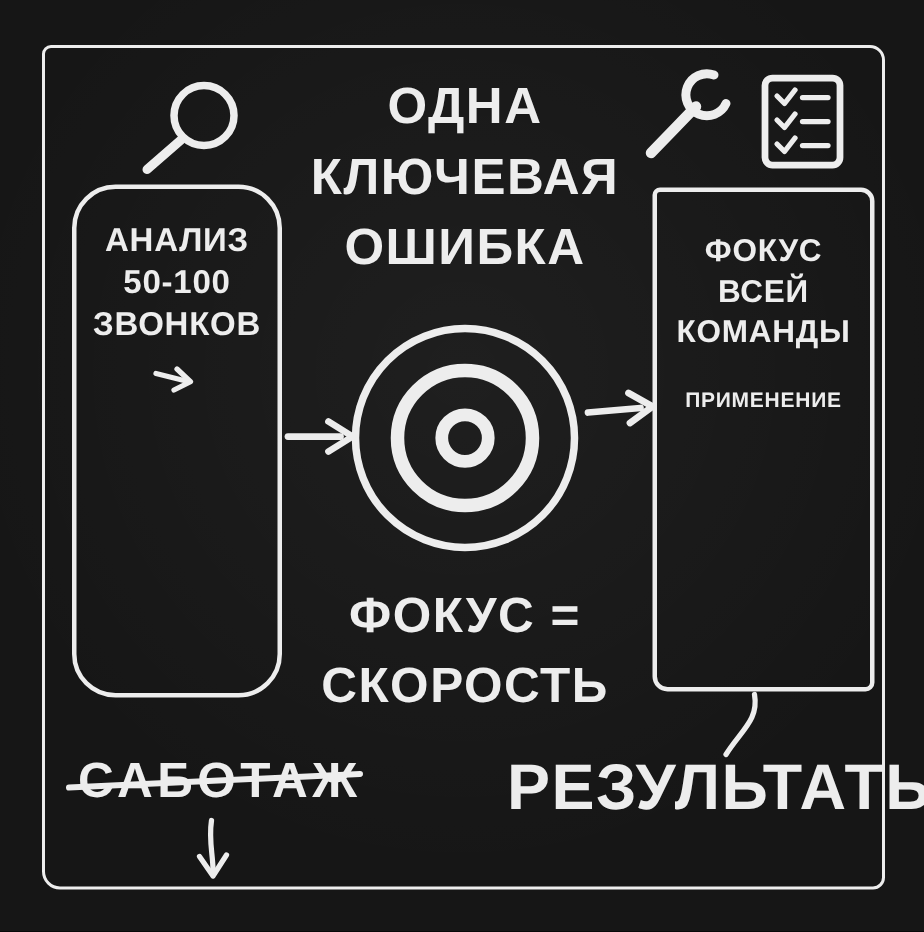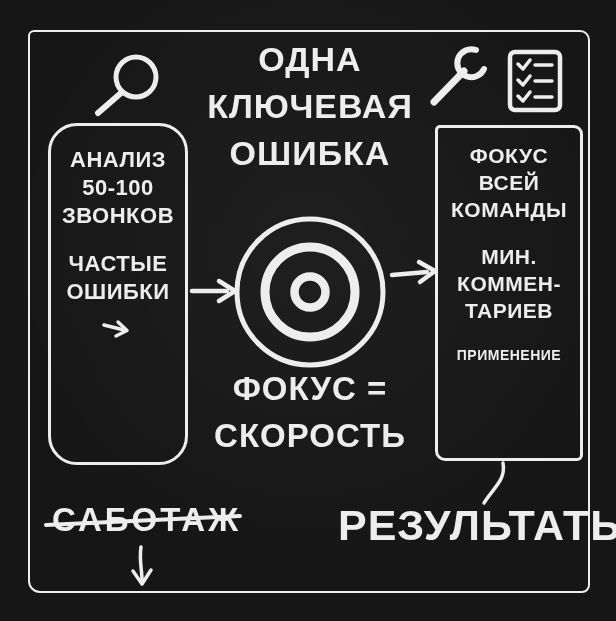--- a/index.html
+++ b/index.html
@@ -13,49 +13,49 @@
     font-family: "Liberation Sans", sans-serif;
     overflow: hidden;
     -webkit-font-smoothing: antialiased;
   }
   .frame {
     position: absolute; left: 28px; top: 30px; width: 562px; height: 563px;
     border: 2.5px solid var(--chalk, #ededed);
     border-radius: 6px 10px 8px 12px;
   }
   .title {
-    position: absolute; left: 183px; top: 36px; width: 254px;
+    position: absolute; left: 183px; top: 48px; width: 254px;
     text-align: center;
     font-size: 34px; font-weight: bold; line-height: 47px;
     letter-spacing: 1px; white-space: pre-line;
   }
   .icon { position: absolute; }
   .icon.magnifier { left: 88px; top: 50px; }
   .icon.wrench    { left: 424px; top: 42px; }
   .icon.checklist { left: 506px; top: 48px; }
   .stroke { stroke: var(--chalk, #ededed); fill: none; }
 
   .sketch-box {
     position: absolute;
     border: 3px solid var(--chalk, #ededed);
     border-radius: 5px 9px 6px 10px;
     display: flex; flex-direction: column; align-items: center;
     text-align: center;
   }
   .left-box  { left: 48px;  top: 123px; width: 140px; height: 342px; padding-top: 20px; gap: 20px; border-radius: 29px; }
-  .right-box { left: 435px; top: 125px; width: 148px; height: 336px; padding-top: 14px; gap: 20px; }
+  .right-box { left: 435px; top: 125px; width: 148px; height: 336px; padding-top: 26px; gap: 20px; }
   .box-text { font-weight: bold; white-space: pre-line; letter-spacing: 0.5px; }
   .t22 { font-size: 22px; line-height: 28px; }
   .t21 { font-size: 21px; line-height: 27px; }
   .t20 { font-size: 19px; line-height: 26px; }
   .t18 { font-size: 14px; line-height: 22px; }
   .mini-arrow { margin: -10px 0 -8px 0; }
 
   .focus-caption {
-    position: absolute; left: 190px; top: 365px; width: 240px;
+    position: absolute; left: 190px; top: 386px; width: 240px;
     text-align: center;
     font-size: 33px; font-weight: bold; line-height: 47px;
     letter-spacing: 1px; white-space: pre-line;
   }
   .sabotage {
     position: absolute; left: 52px; top: 501px;
     font-size: 33px; font-weight: bold; letter-spacing: 3px;
   }
   .results {
     position: absolute; left: 338px; top: 501px;
@@ -98,37 +98,32 @@
       <line class="stroke" x1="29" y1="33" x2="46" y2="33" stroke-width="3.5" stroke-linecap="round"></line>
       <path class="stroke" d="M12 48 l5 5 7 -9" stroke-width="3.5" stroke-linecap="round" stroke-linejoin="round"></path>
       <line class="stroke" x1="29" y1="49" x2="46" y2="49" stroke-width="3.5" stroke-linecap="round"></line>
     </svg>
   </div>
 
   <div class="sketch-box left-box">
     <div class="box-text t22">АНАЛИЗ
 50-100
 ЗВОНКОВ</div>
-    <div class="box-text t22">ЧАСТЫЕ
-ОШИБКИ</div>
     <div class="mini-arrow">
       <svg width="36" height="26" viewBox="0 0 36 26">
         <path class="stroke" d="M4 9 L24 14" stroke-width="3.5" stroke-linecap="round"></path>
         <path class="stroke" d="M18 6 L27 14.5 L16 20" stroke-width="3.5" stroke-linecap="round" stroke-linejoin="round"></path>
       </svg>
     </div>
   </div>
 
   <div class="sketch-box right-box">
     <div class="box-text t21">ФОКУС
 ВСЕЙ
 КОМАНДЫ</div>
-    <div class="box-text t21">МИН.
-КОММЕН-
-ТАРИЕВ</div>
     <div class="box-text t18">ПРИМЕНЕНИЕ</div>
   </div>
 
   <div class="focus-caption">ФОКУС =
 СКОРОСТЬ</div>
 
   <div class="sabotage">САБОТАЖ</div>
 
   <div class="results"><span>РЕЗУЛЬТАТЫ</span><span class="up">↑</span></div>
 

